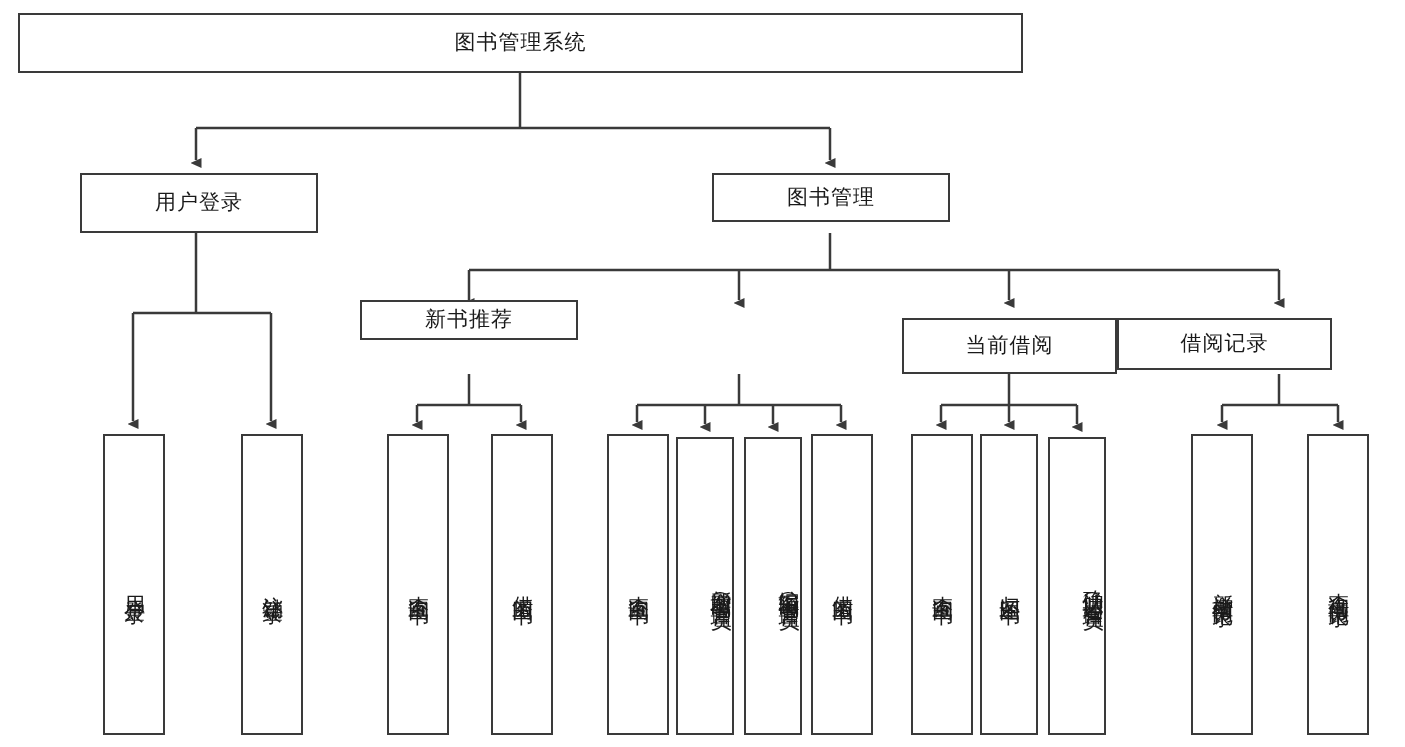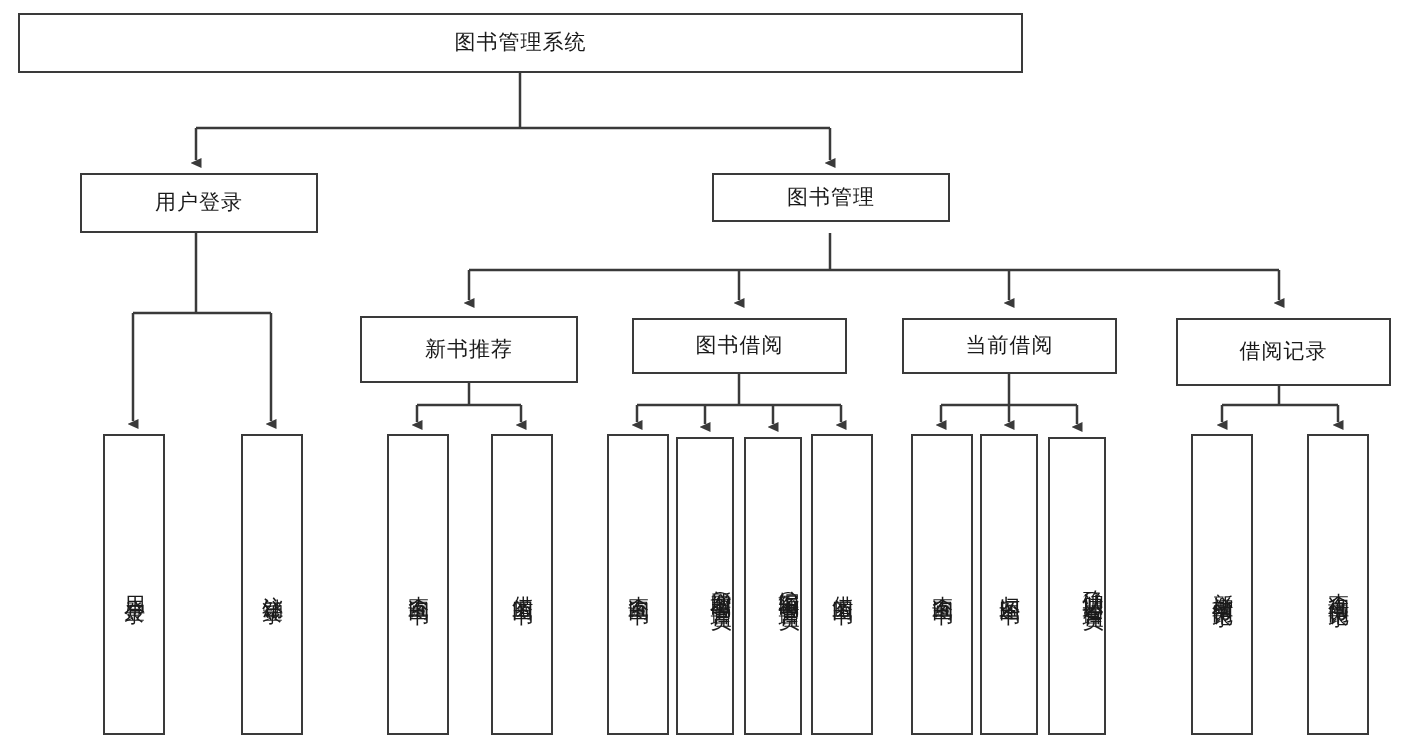--- a/index.html
+++ b/index.html
@@ -124,30 +124,27 @@
     <span>图书管理系统</span>
   </div>
 
   <div class="node horiz" style="left:80px; top:173px; width:238px; height:60px;">
     <span>用户登录</span>
   </div>
   <div class="node horiz" style="left:712px; top:173px; width:238px; height:49px;">
     <span>图书管理</span>
   </div>
 
-  <div class="node horiz" style="left:360px; top:316px; width:218px; height:67px;">
+  <div class="node horiz" style="left:360px; top:300px; width:218px; height:40px;">
     <span>新书推荐</span>
-  </div>
-  <div class="node horiz" style="left:632px; top:318px; width:215px; height:56px;">
-    <span>图书借阅</span>
   </div>
   <div class="node horiz" style="left:902px; top:318px; width:215px; height:56px;">
     <span>当前借阅</span>
   </div>
-  <div class="node horiz" style="left:1176px; top:318px; width:215px; height:68px;">
+  <div class="node horiz" style="left:1117px; top:318px; width:215px; height:52px;">
     <span>借阅记录</span>
   </div>
 
   <div class="node vert" style="left:103px; top:434px; width:62px; height:301px; align-items:center;">
     <span class="vtxt">用户登录</span>
   </div>
   <div class="node vert" style="left:241px; top:434px; width:62px; height:301px; align-items:center;">
     <span class="vtxt">注销登录</span>
   </div>
 

